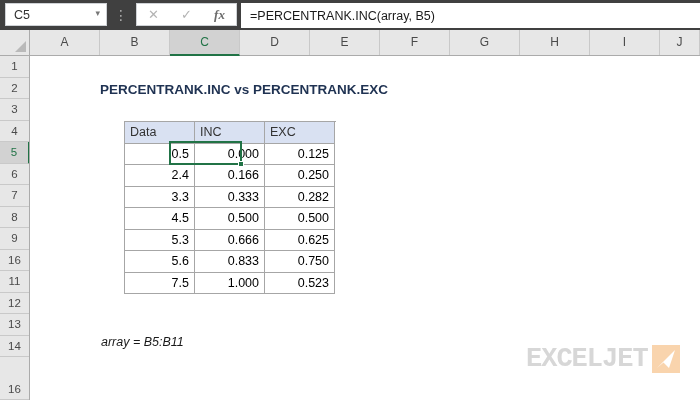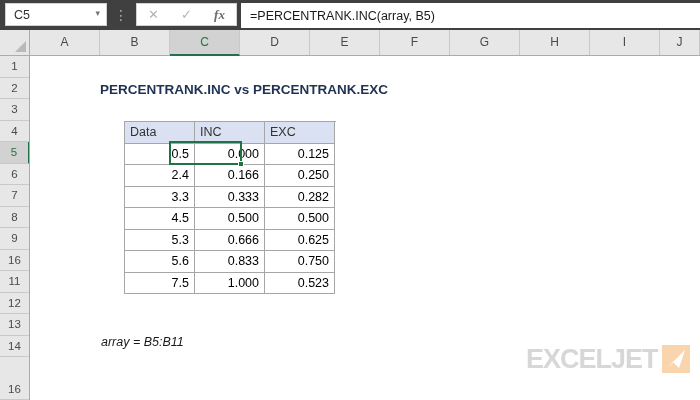--- a/index.html
+++ b/index.html
@@ -66,21 +66,21 @@
   .thead{background:var(--header-fill);color:#333;padding-left:5px;text-align:left;}
   .tnum{text-align:right;padding-right:5px;background:#fff;}
 
   
   .sel-box{position:absolute;left:139px;top:85px;width:73px;height:24px;
     border:2px solid var(--selection-green);pointer-events:none;}
   .fill-handle{position:absolute;right:-4px;bottom:-4px;width:6px;height:6px;
     background:var(--selection-green);border:1px solid #fff;}
 
   
-  .logo{position:absolute;left:496px;top:289px;display:flex;align-items:center;gap:4px;}
+  .logo{position:absolute;left:496px;top:289px;display:flex;align-items:center;gap:4px;font-family:Liberation Mono, monospace;}
   .logo-text{font-size:27px;font-weight:bold;color:#d7d7d7;letter-spacing:-1px;line-height:28px;}
   .logo-mark{width:28px;height:28px;background:var(--logo-orange);display:flex;
     align-items:center;justify-content:center;}
 </style>
 </head>
 <body>
 
 <div class="app">
 
   <div class="formula-bar">

